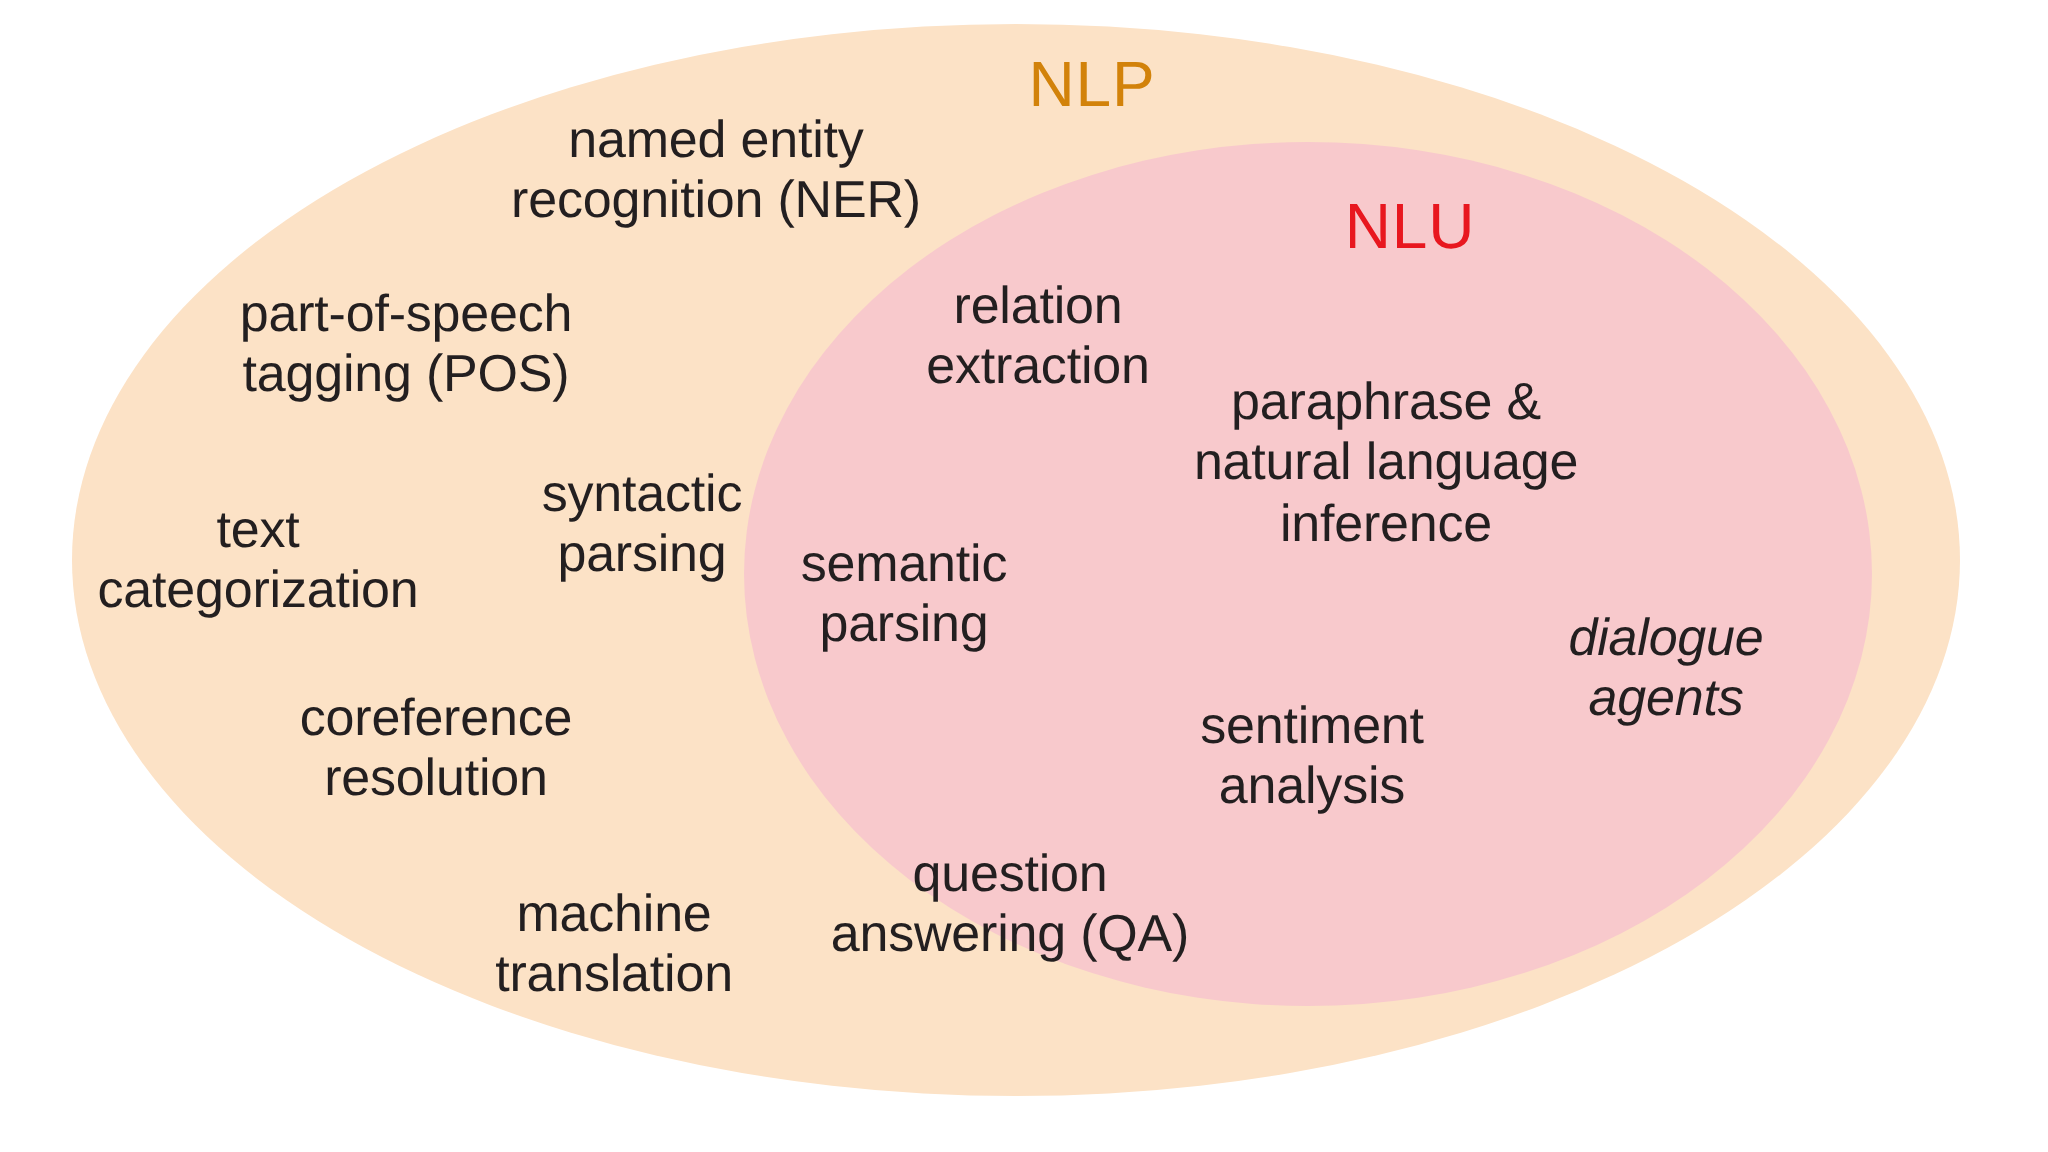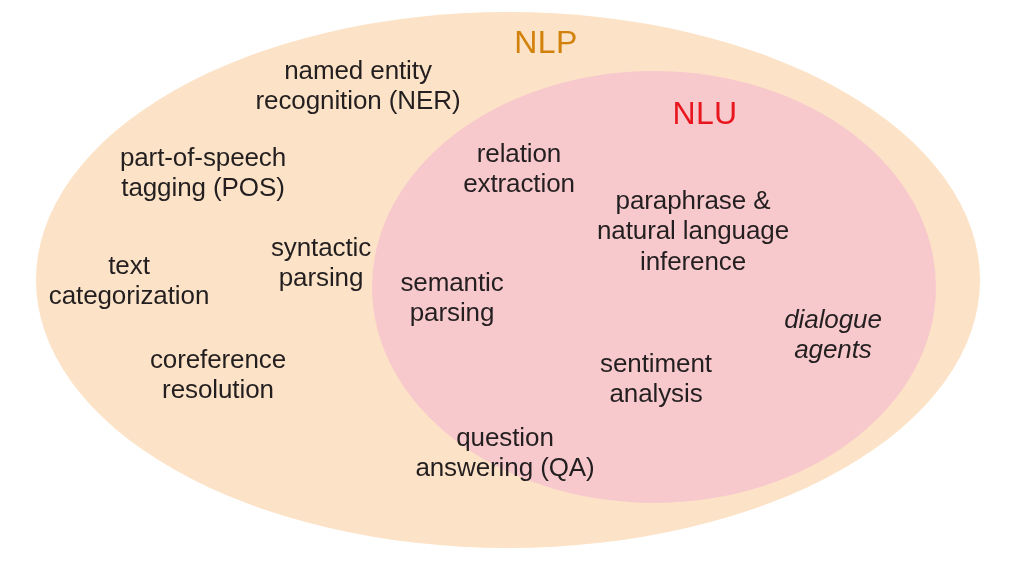--- a/index.html
+++ b/index.html
@@ -78,20 +78,22 @@
     <div class="term" style="left: 358px; top: 85px;">named entity
 recognition (NER)</div>
     <div class="term" style="left: 203px; top: 172px;">part-of-speech
 tagging (POS)</div>
     <div class="term" style="left: 321px; top: 262px;">syntactic
 parsing</div>
     <div class="term" style="left: 129px; top: 280px;">text
 categorization</div>
     <div class="term" style="left: 218px; top: 374px;">coreference
 resolution</div>
+    <div class="term" style="left: 307px; top: 472px;">machine
+translation</div>
     <div class="term" style="left: 519px; top: 168px;">relation
 extraction</div>
     <div class="term" style="left: 693px; top: 231px;">paraphrase &amp;
 natural language
 inference</div>
     <div class="term" style="left: 452px; top: 297px;">semantic
 parsing</div>
     <div class="term" style="left: 833px; top: 334px; font-style: italic;">dialogue
 agents</div>
     <div class="term" style="left: 656px; top: 378px;">sentiment

